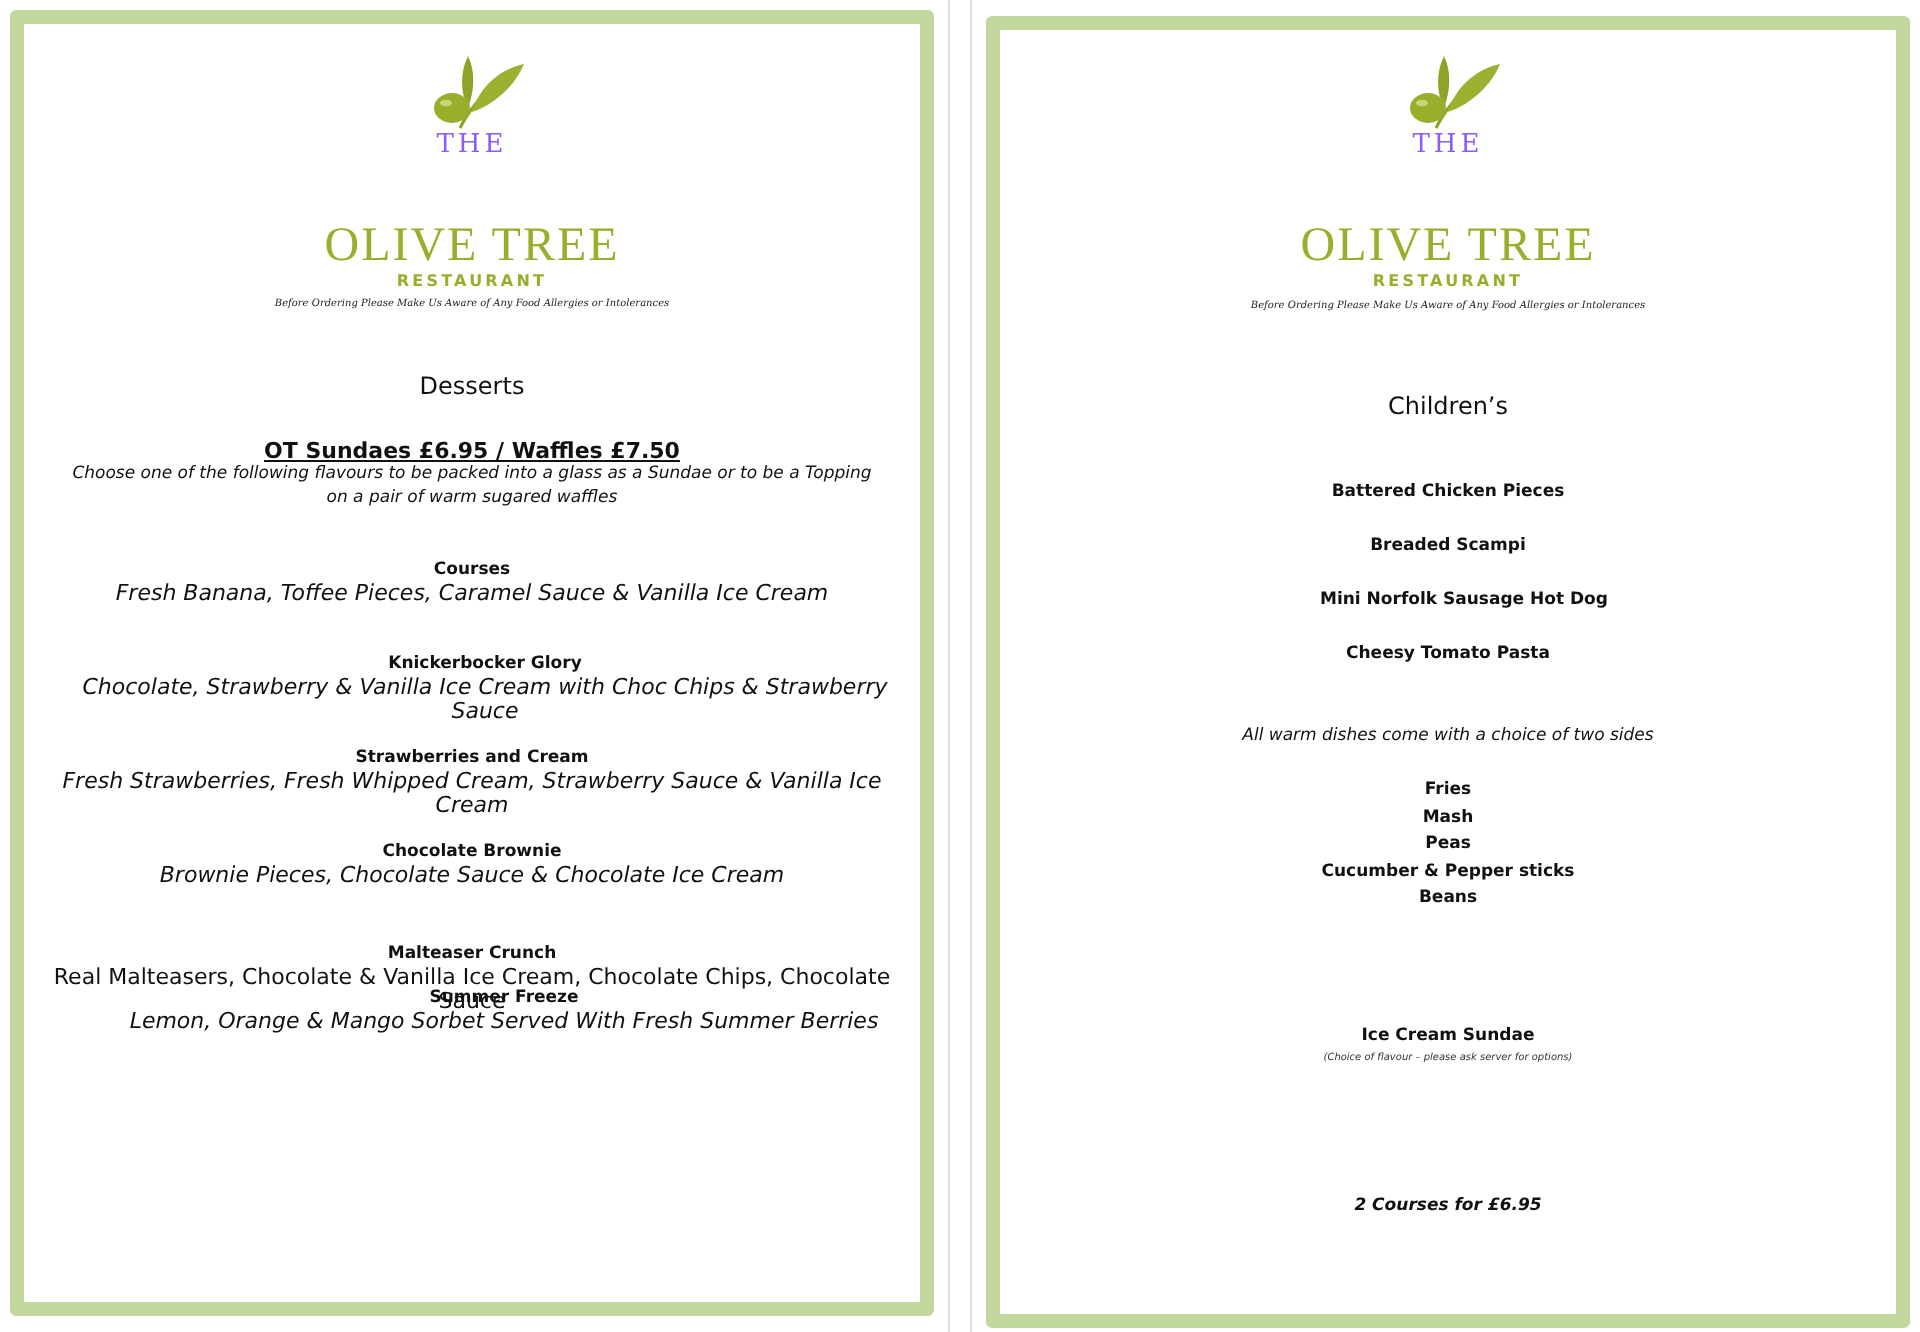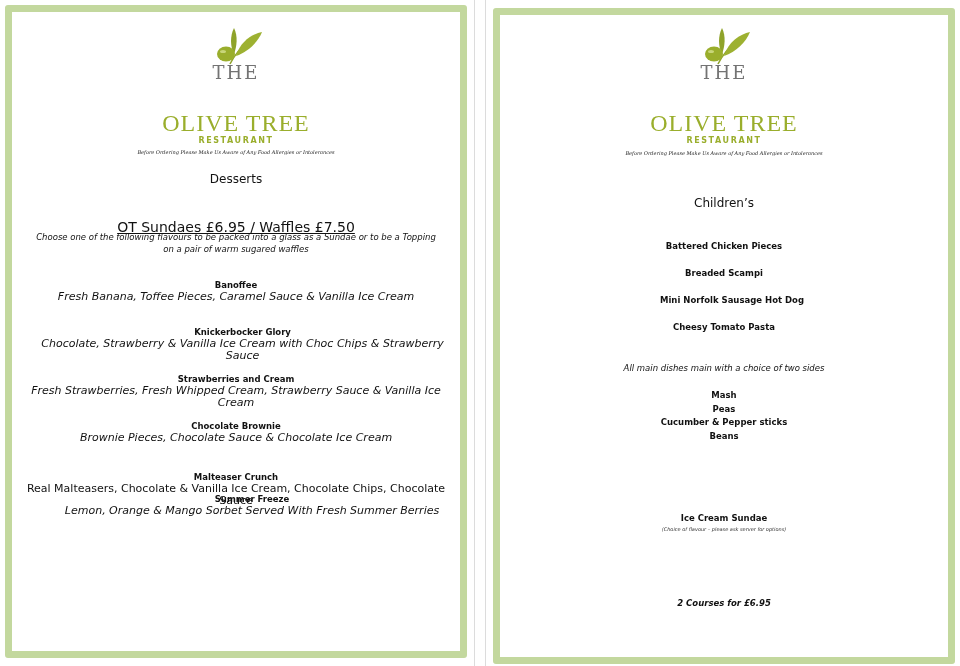--- a/index.html
+++ b/index.html
@@ -19,37 +19,37 @@
     #divider-a { left: 474px; }
     #divider-b { left: 485px; }
 
     .center { position: absolute; left: 0; right: 0; text-align: center; }
 
     
     .logo { position: absolute; left: 0; right: 0; text-align: center; }
     .logo svg { display: block; margin: 0 auto; }
     .logo .the {
       font-family: "DejaVu Serif", "Liberation Serif", serif;
-      color: #737373; font-size: 18px; letter-spacing: 2px; line-height: 13px; margin-top: 0px;
+      color: #8b5cf6; font-size: 13px; letter-spacing: 2px; line-height: 13px; margin-top: 0px;
     }
     .logo .name {
       font-family: "Liberation Serif", "DejaVu Serif", serif;
       color: #9aae2c; font-size: 24px; letter-spacing: 1px; line-height: 24px; margin-top: 32px;
     }
     .logo .rest {
       font-family: "DejaVu Sans", "Liberation Sans", sans-serif;
       color: #9aae2c; font-size: 8px; font-weight: bold; letter-spacing: 1.6px; line-height: 12px;
     }
 
     .allergy {
       font-family: "DejaVu Serif", "Liberation Serif", serif;
       font-style: italic; font-size: 5px; color: #222;
     }
     .section-title { font-size: 12px; color: #111; }
-    .offer-title { font-size: 14px; font-weight: normal; text-decoration: underline; }
+    .offer-title { font-size: 11px; font-weight: bold; text-decoration: underline; }
     .offer-desc { font-size: 8.5px; font-style: italic; line-height: 12px; padding: 0 20px; }
 
     .item-name { font-size: 8.5px; font-weight: bold; line-height: 12px; }
     .item-desc { font-size: 11px; font-style: italic; line-height: 12px; }
     .item-desc.plain { font-style: normal; }
 
     .kid-item { font-size: 8.5px; font-weight: bold; }
     .note { font-size: 8.5px; font-style: italic; }
     .side { font-size: 8.5px; font-weight: bold; line-height: 13.5px; }
     .small-note { font-size: 5px; font-style: italic; color: #333; }
@@ -70,27 +70,27 @@
       <ellipse cx="20" cy="28" rx="9" ry="7.5" fill="#9aae2c"></ellipse>
       <ellipse cx="17" cy="25.5" rx="3" ry="1.6" fill="#c8d67a"></ellipse>
     </svg>
     <div class="the">THE</div>
     <div class="name">OLIVE TREE</div>
     <div class="rest">RESTAURANT</div>
   </div>
 
   <div class="center allergy" style="top:137px;">Before Ordering Please Make Us Aware of Any Food Allergies or Intolerances</div>
 
-  <div class="center section-title" style="top:160px;">Desserts</div>
+  <div class="center section-title" style="top:174px;">Desserts</div>
 
   <div class="center offer-title" style="top:207px;">OT Sundaes £6.95 / Waffles £7.50</div>
   <div class="center offer-desc" style="top:219px;">Choose one of the following flavours to be packed into a glass as a Sundae or to be a Topping on a pair of warm sugared waffles</div>
 
   <div class="center" style="top:267px;">
-    <div class="item-name">Banoffee</div>
+    <div class="item-name">Courses</div>
     <div class="item-desc">Fresh Banana, Toffee Pieces, Caramel Sauce &amp; Vanilla Ice Cream</div>
   </div>
   <div class="center" style="top:314px;padding-left:13px;">
     <div class="item-name">Knickerbocker Glory</div>
     <div class="item-desc">Chocolate, Strawberry &amp; Vanilla Ice Cream with Choc Chips &amp; Strawberry Sauce</div>
   </div>
   <div class="center" style="top:361px;">
     <div class="item-name">Strawberries and Cream</div>
     <div class="item-desc">Fresh Strawberries, Fresh Whipped Cream, Strawberry Sauce &amp; Vanilla Ice Cream</div>
   </div>
@@ -124,23 +124,24 @@
 
   <div class="center allergy" style="top:135px;">Before Ordering Please Make Us Aware of Any Food Allergies or Intolerances</div>
 
   <div class="center section-title" style="top:181px;">Children’s</div>
 
   <div class="center kid-item" style="top:226px;">Battered Chicken Pieces</div>
   <div class="center kid-item" style="top:253px;">Breaded Scampi</div>
   <div class="center kid-item" style="top:280px;padding-left:16px;">Mini Norfolk Sausage Hot Dog</div>
   <div class="center kid-item" style="top:307px;">Cheesy Tomato Pasta</div>
 
-  <div class="center note" style="top:348px;">All main dishes main with a choice of two sides</div>
+  <div class="center note" style="top:348px;">All warm dishes come with a choice of two sides</div>
 
   <div class="center" style="top:374px;">
+    <div class="side">Fries</div>
     <div class="side">Mash</div>
     <div class="side">Peas</div>
     <div class="side">Cucumber &amp; Pepper sticks</div>
     <div class="side">Beans</div>
   </div>
 
   <div class="center kid-item" style="top:498px;">Ice Cream Sundae</div>
   <div class="center small-note" style="top:511px;">(Choice of flavour – please ask server for options)</div>
 
   <div class="center price-line" style="top:583px;">2 Courses for £6.95</div>

